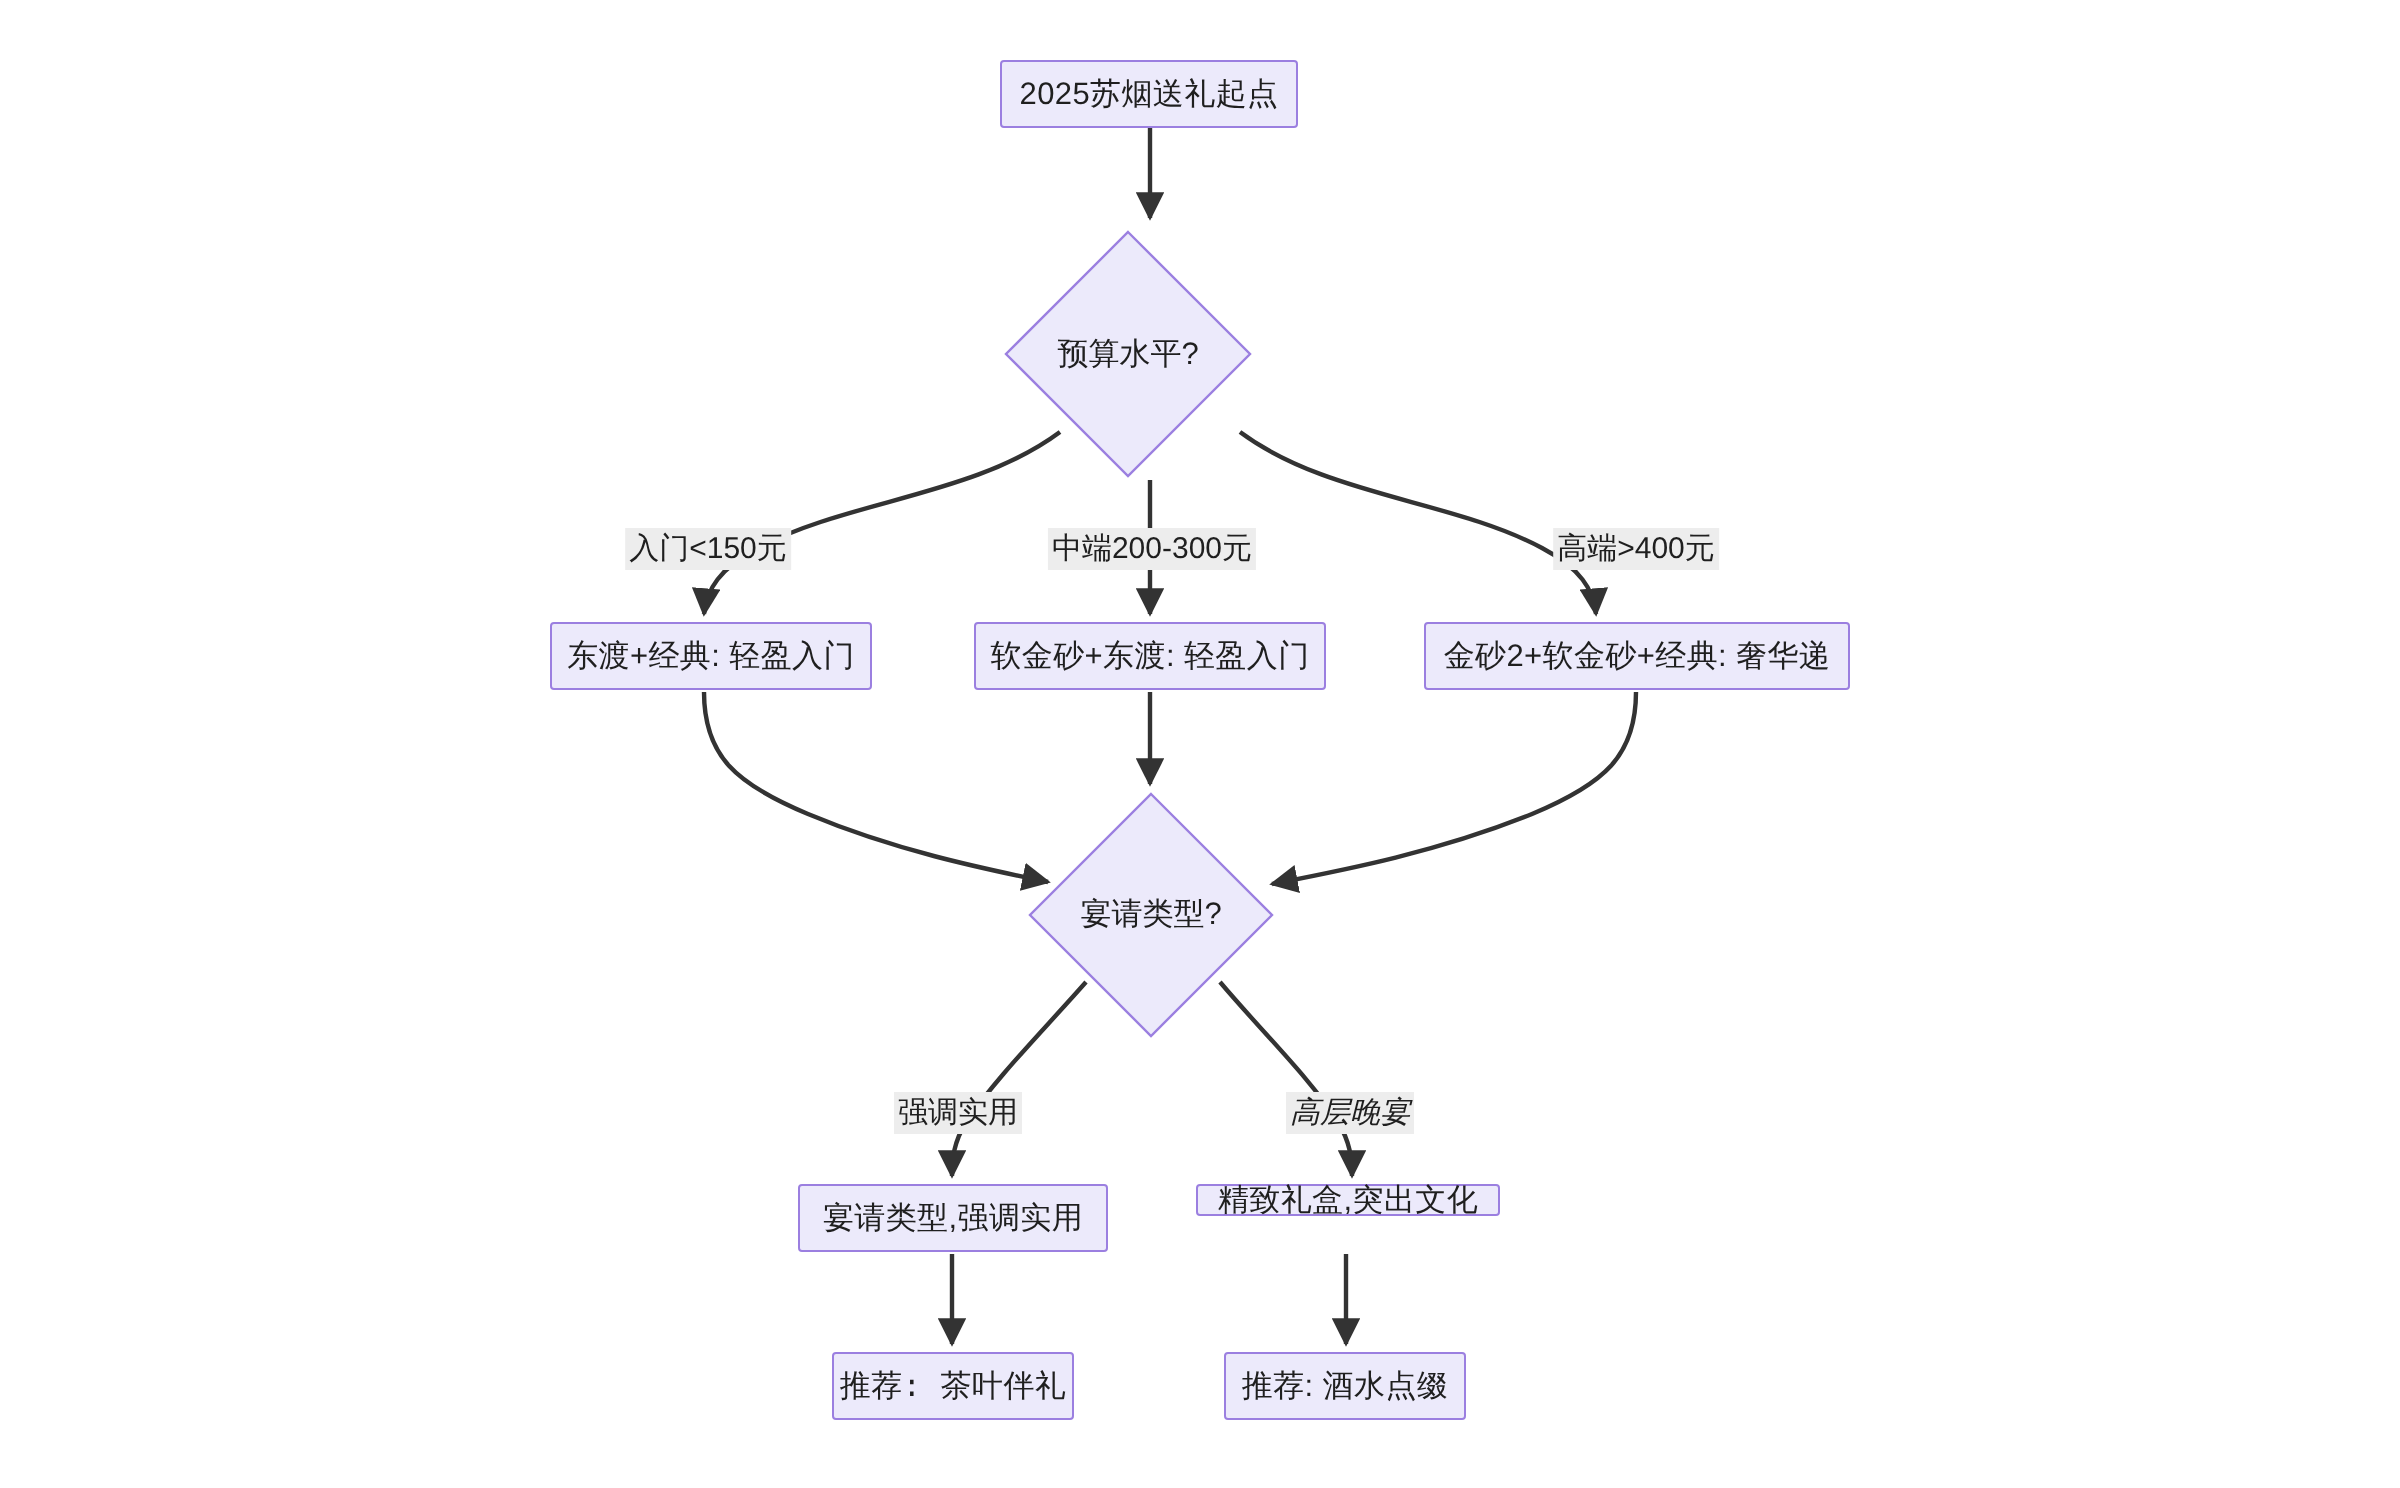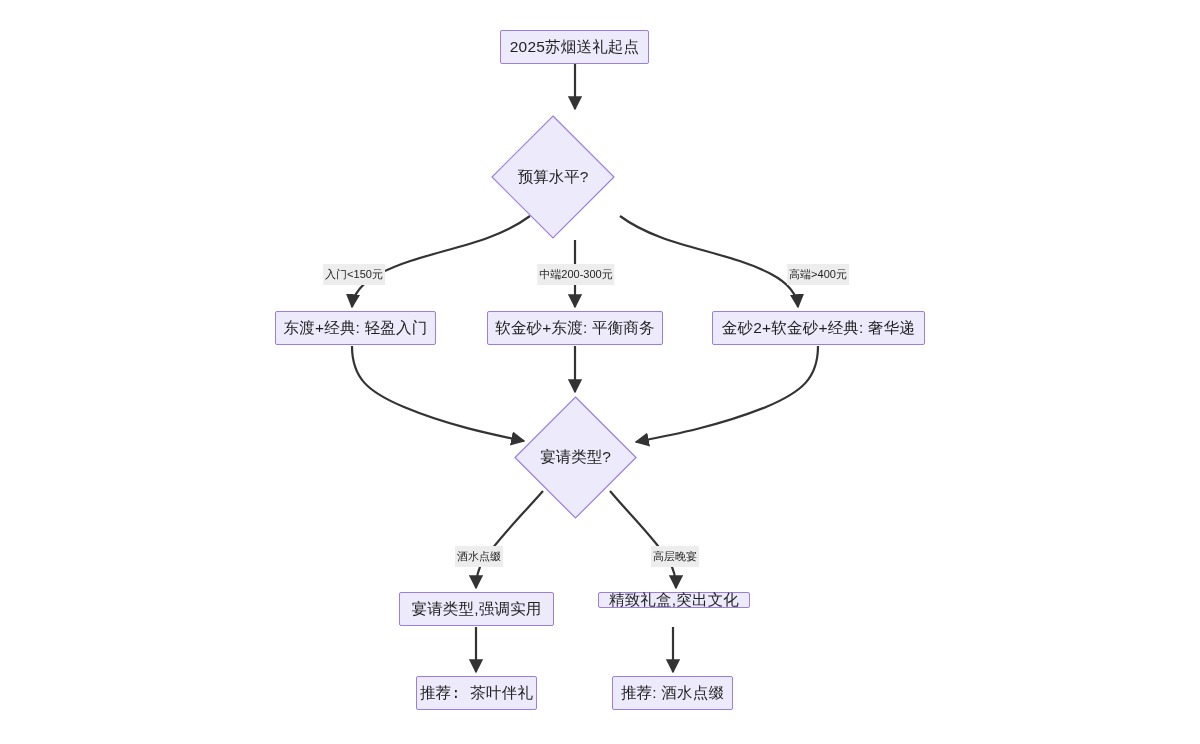--- a/index.html
+++ b/index.html
@@ -66,21 +66,21 @@
     align-items: center;
     justify-content: center;
     font-size: 15.5px;
     color: #1f1f1f;
     white-space: nowrap;
   }
   .edge-label {
     position: absolute;
     background: #EDEDED;
     color: #1f1f1f;
-    font-size: 11px;
+    font-size: 15px;
     line-height: 19px;
     padding: 1px 2px;
     white-space: nowrap;
     transform: translateX(-50%);
   }
 </style>
 </head>
 <body>
 
 <div id="canvas">
@@ -112,21 +112,21 @@
 
     <path class="edge-path" d="M 476,627 L 476,672" marker-end="url(#arrow)"></path>
 
     <path class="edge-path" d="M 673,627 L 673,672" marker-end="url(#arrow)"></path>
   </svg>
 
   <div class="node-box" style="left:500px; top:30px; width:149px; height:34px;text-align:right;">
     <span>2025苏烟送礼起点</span>
   </div>
 
-  <div class="node-diamond" style="left:491px; top:115px; width:124px; height:124px;">
+  <div class="node-diamond" style="left:502px; top:115px; width:124px; height:124px;">
     <svg class="dshape" viewBox="0 0 124 124">
       <polygon points="62,1 123,62 62,123 1,62" fill="#ECEAFB" stroke="#9B7FE0" stroke-width="1.2"></polygon>
     </svg>
     <div class="dlabel">预算水平?</div>
   </div>
 
   <div class="edge-label" style="left:354px; top:264px;">
     <span>入门&lt;150元</span>
   </div>
   <div class="edge-label" style="left:576px; top:264px;">
@@ -134,38 +134,38 @@
   </div>
   <div class="edge-label" style="left:818px; top:264px;">
     <span>高端&gt;400元</span>
   </div>
 
   <div class="node-box" style="left:275px; top:311px; width:161px; height:34px;">
     <span>东渡+经典: 轻盈入门</span>
   </div>
 
   <div class="node-box" style="left:487px; top:311px; width:176px; height:34px;">
-    <span>软金砂+东渡: 平衡商务</span>
+    <span>软金砂+东渡: 轻盈入门</span>
   </div>
 
   <div class="node-box" style="left:712px; top:311px; width:213px; height:34px;">
     <span>金砂2+软金砂+经典: 奢华递</span>
   </div>
 
   <div class="node-diamond" style="left:514px; top:396px; width:123px; height:123px;">
     <svg class="dshape" viewBox="0 0 123 123">
       <polygon points="61.5,1 122,61.5 61.5,122 1,61.5" fill="#ECEAFB" stroke="#9B7FE0" stroke-width="1.2"></polygon>
     </svg>
     <div class="dlabel">宴请类型?</div>
   </div>
 
   <div class="edge-label" style="left:479px; top:546px;">
-    <span>酒水点缀</span>
+    <span>强调实用</span>
   </div>
-  <div class="edge-label" style="left:675px; top:546px;">
+  <div class="edge-label" style="left:675px; top:546px;font-style:italic;">
     <span>高层晚宴</span>
   </div>
 
   <div class="node-box" style="left:399px; top:592px; width:155px; height:34px;">
     <span>宴请类型,强调实用</span>
   </div>
 
   <div class="node-box" style="left:598px; top:592px; width:152px; height:16px;">
     <span>精致礼盒,突出文化</span>
   </div>

